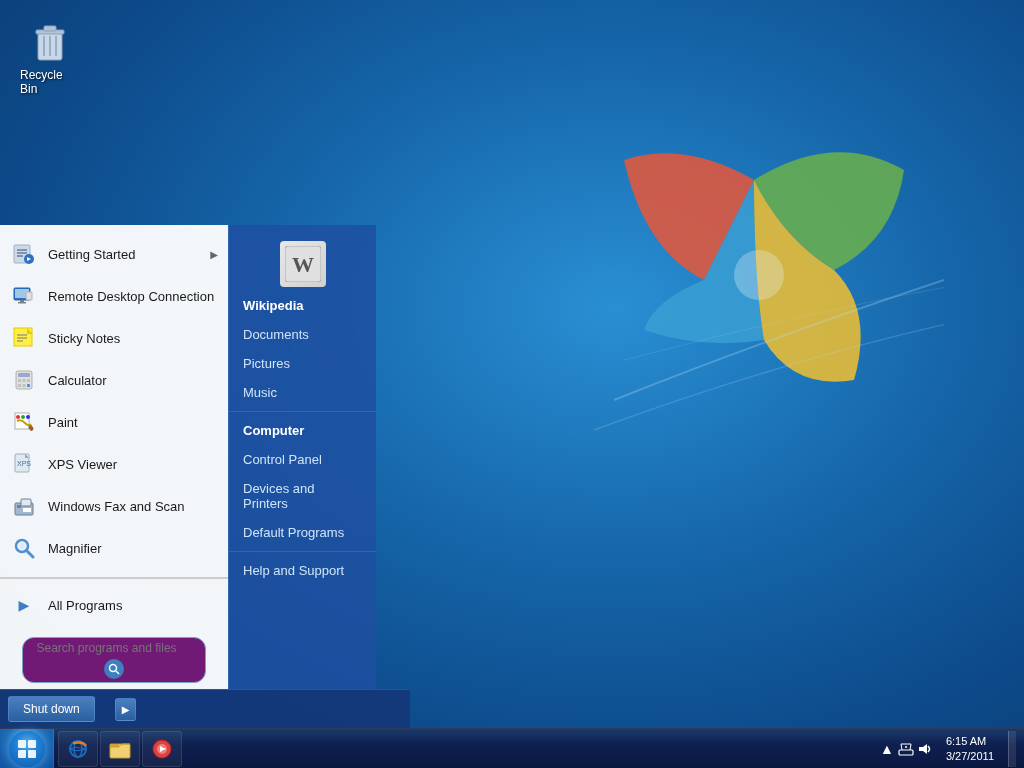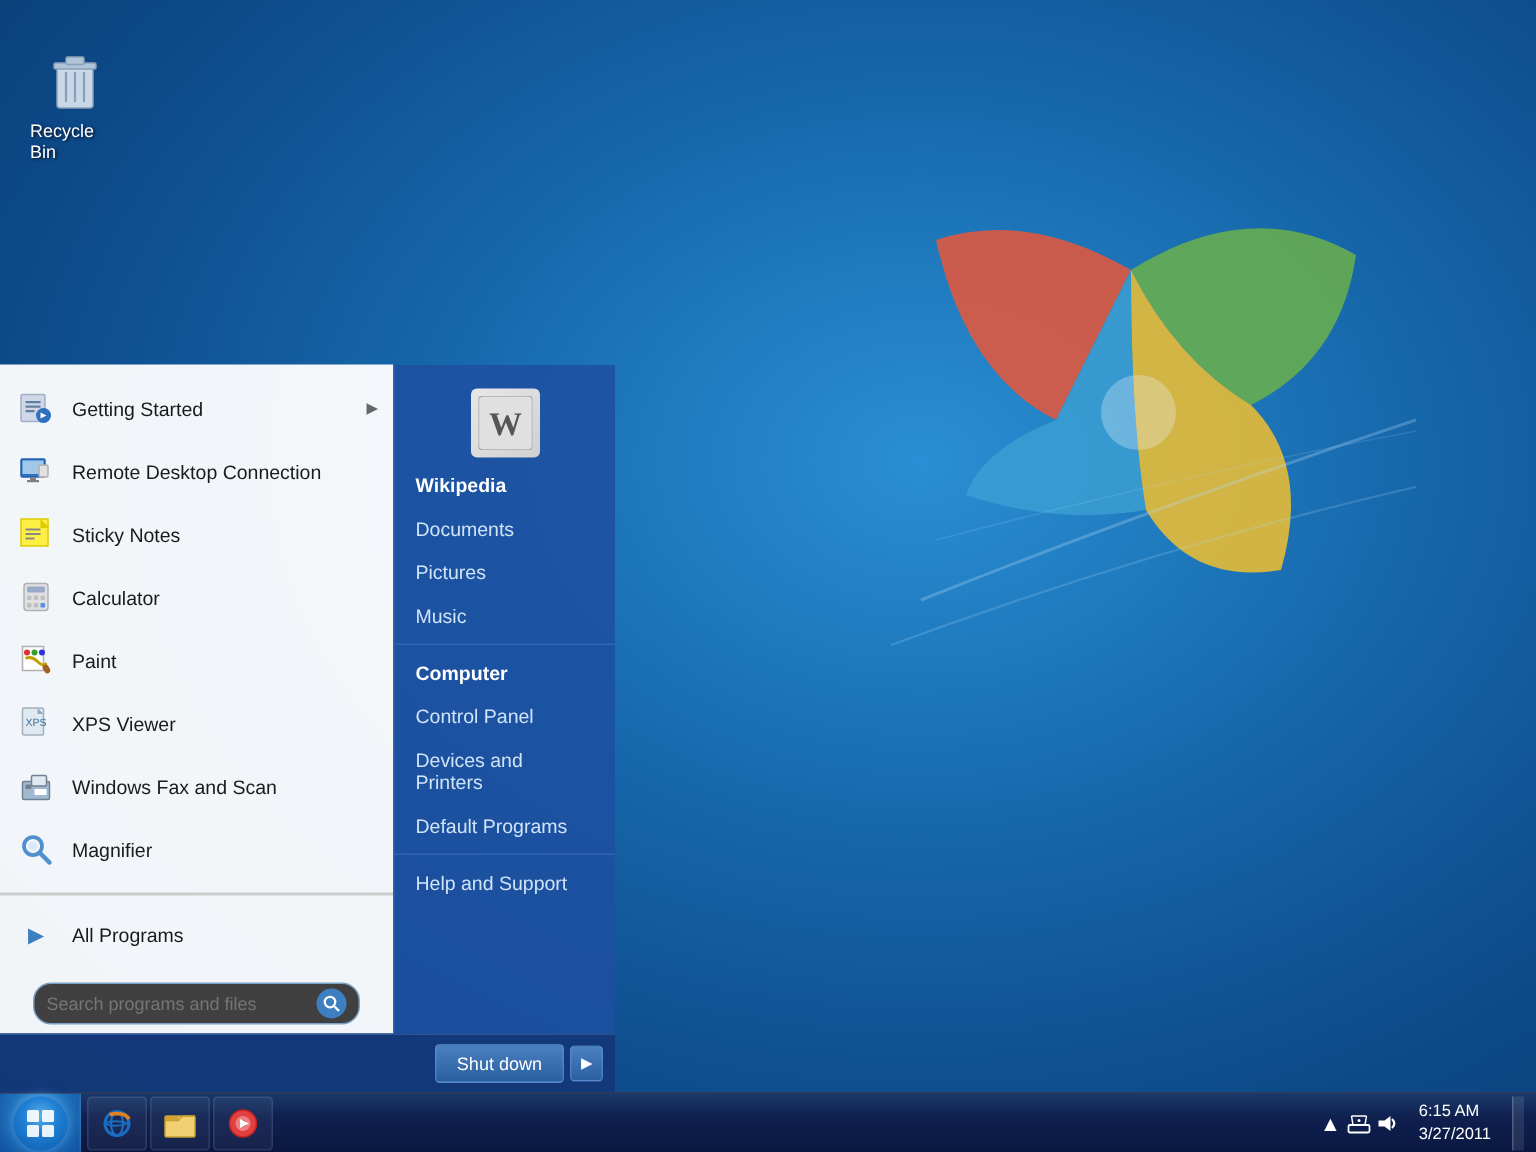--- a/index.html
+++ b/index.html
@@ -17,21 +17,21 @@
       width: 100%;
       height: 100%;
       position: absolute;
       background: radial-gradient(ellipse at 60% 40%, #2a8fd4 0%, #1565a8 40%, #0d4a8a 70%, #0a3a6e 100%);
       overflow: hidden;
     }
 
     
     .recycle-bin {
       position: absolute;
-      top: 32px;
+      top: 20px;
       left: 20px;
       display: flex;
       flex-direction: column;
       align-items: center;
       cursor: pointer;
       color: white;
       text-shadow: 1px 1px 2px rgba(0,0,0,0.8);
       font-size: 12px;
       width: 60px;
     }
@@ -141,21 +141,21 @@
       flex-direction: column;
     }
 
     .start-menu-main {
       display: flex;
       flex: 1;
       min-height: 0;
     }
 
     .start-menu-left {
-      width: 262px;
+      width: 228px;
       background: rgba(255,255,255,0.95);
       display: flex;
       flex-direction: column;
     }
 
     .start-menu-right {
       width: 148px;
       background: rgba(30,80,160,0.88);
       backdrop-filter: blur(4px);
       border-left: 1px solid rgba(100,150,220,0.3);
@@ -207,26 +207,27 @@
       padding: 8px 10px;
       cursor: pointer;
       font-size: 13px;
       color: #1a1a1a;
       gap: 10px;
     }
 
     .search-bar {
       display: flex;
       align-items: center;
-      background: #404040;
+      background: #701a75;
       border: 1px solid #7da2c8;
       margin: 6px 22px;
       border-radius: 12px;
       padding: 3px 8px;
       gap: 4px;
+      flex-direction: column;
     }
     .search-input {
       flex: 1;
       border: none;
       outline: none;
       font-size: 12px;
       color: #999;
       background: transparent;
     }
     .search-icon-btn {
@@ -275,23 +276,22 @@
       justify-content: center;
       font-size: 22px;
       color: #333;
     }
 
     
     .shutdown-bar {
       background: rgba(20,55,120,0.92);
       display: flex;
       align-items: center;
-      justify-content: flex-end;
       padding: 6px 8px;
-      gap: 4px;
+      gap: 20px;
       border-top: 1px solid rgba(100,150,220,0.3);
     }
     .shutdown-btn {
       background: linear-gradient(to bottom, #4a7fc0, #2a5fa0);
       border: 1px solid rgba(100,150,220,0.5);
       color: white;
       font-size: 12px;
       padding: 5px 14px;
       cursor: pointer;
       border-radius: 3px;

